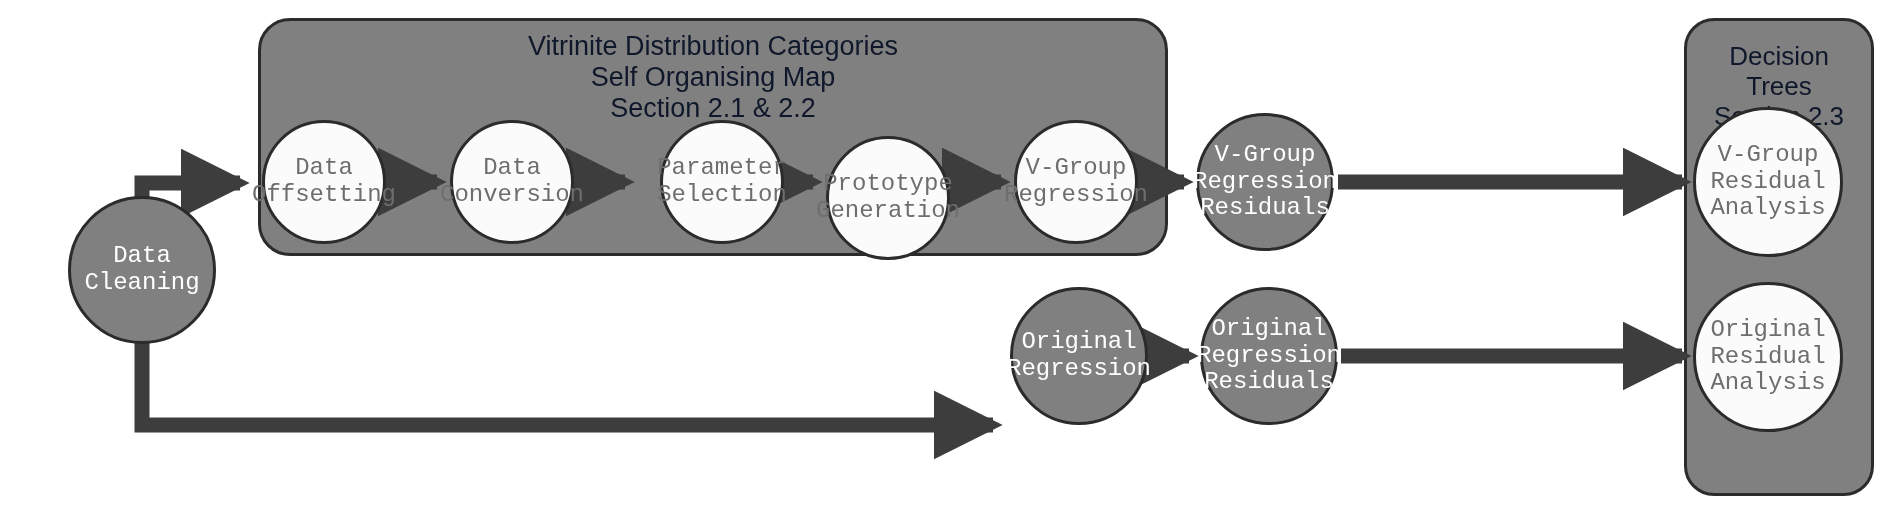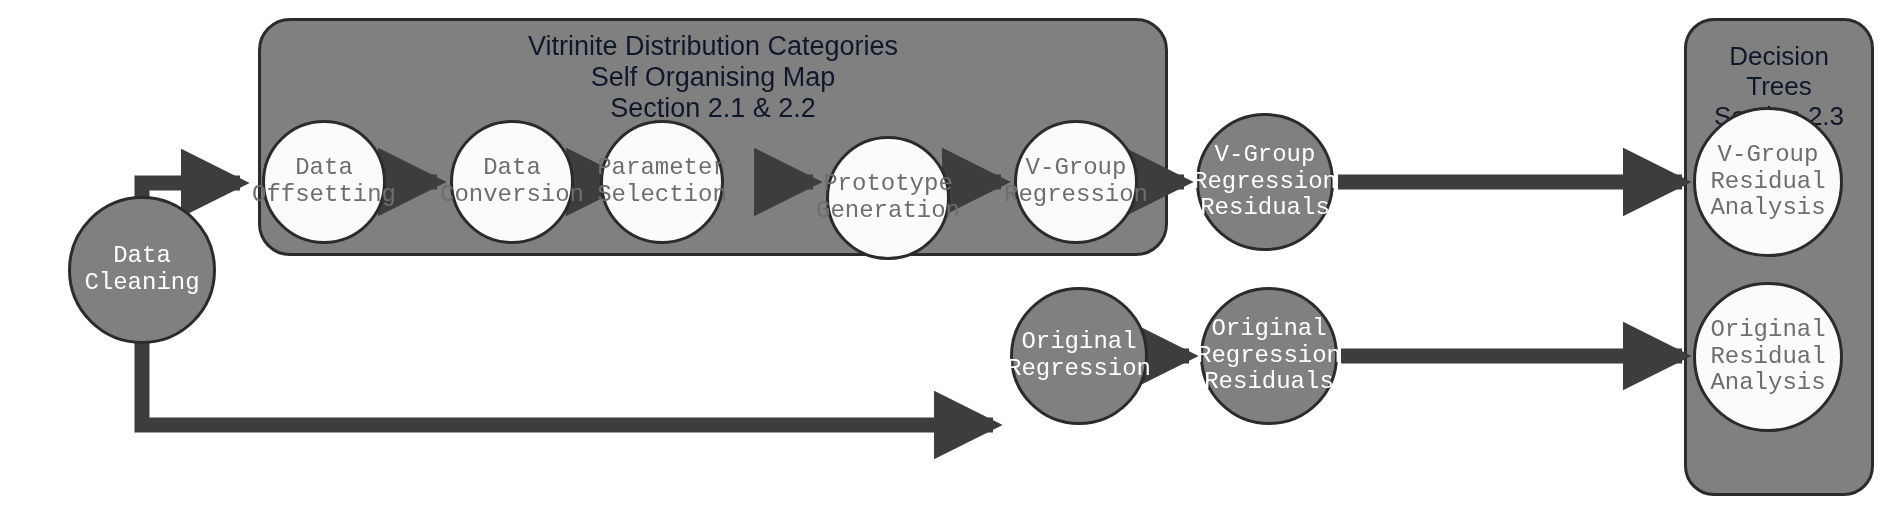--- a/index.html
+++ b/index.html
@@ -87,21 +87,21 @@
     background: #808080;
     color: #ffffff;
   }
   .n-som { width: 124px; height: 124px; font-size: 24px; }
   .n-big { width: 138px; height: 138px; font-size: 24px; }
   .n-dt  { width: 150px; height: 150px; font-size: 24px; }
 
   
   #node-data-offsetting   { left: 262px;  top: 120px; }
   #node-data-conversion   { left: 450px;  top: 120px; }
-  #node-parameter-selection { left: 600px; top: 120px; }
+  #node-parameter-selection { left: 660px; top: 120px; }
   #node-prototype-generation { left: 826px; top: 136px; }
   #node-vgroup-regression { left: 1014px; top: 120px; }
 
   #node-data-cleaning     { left: 68px;   top: 196px; width: 148px; height: 148px; font-size: 24px; }
   #node-vgroup-regression-residuals { left: 1196px; top: 113px; }
   #node-vgroup-residual-analysis    { left: 1693px; top: 107px; }
 
   #node-original-regression { left: 1010px; top: 287px; }
   #node-original-regression-residuals { left: 1200px; top: 287px; }
   #node-original-residual-analysis { left: 1693px; top: 282px; }

